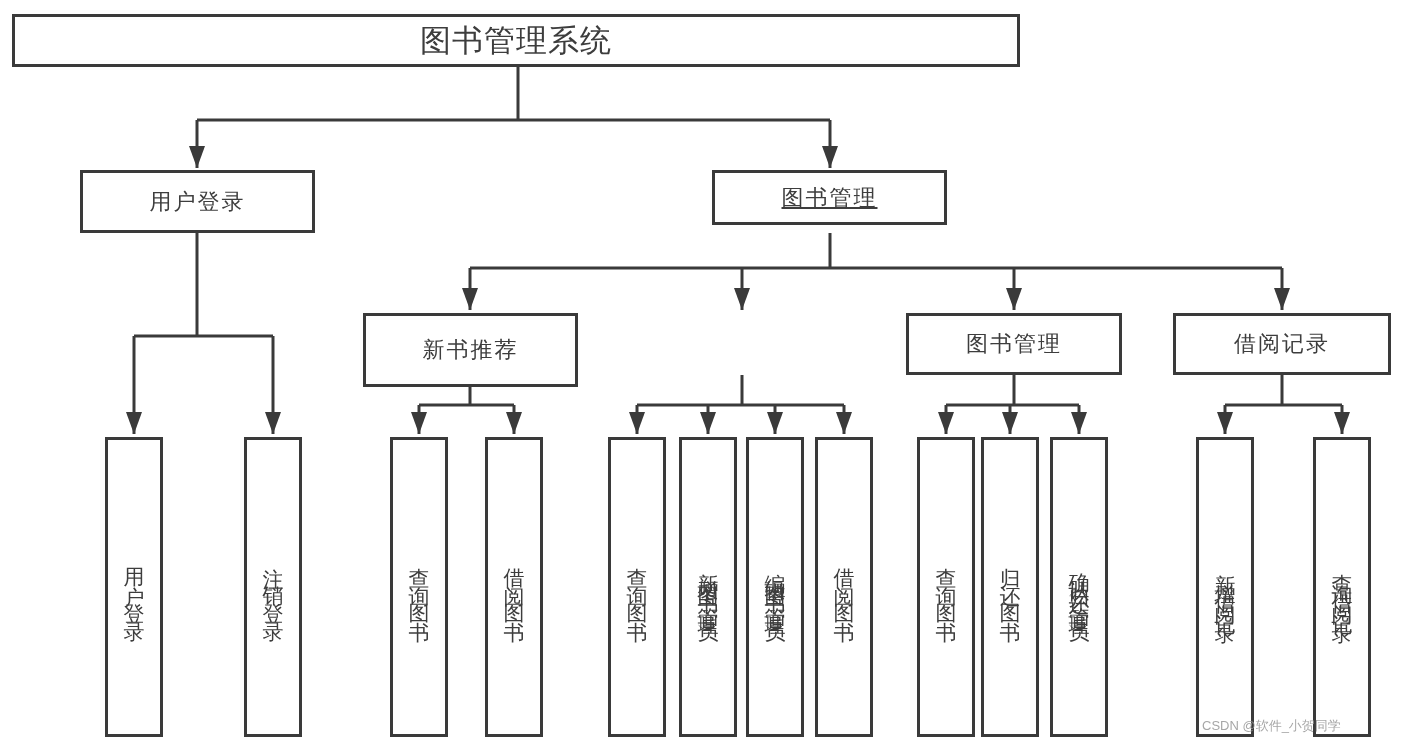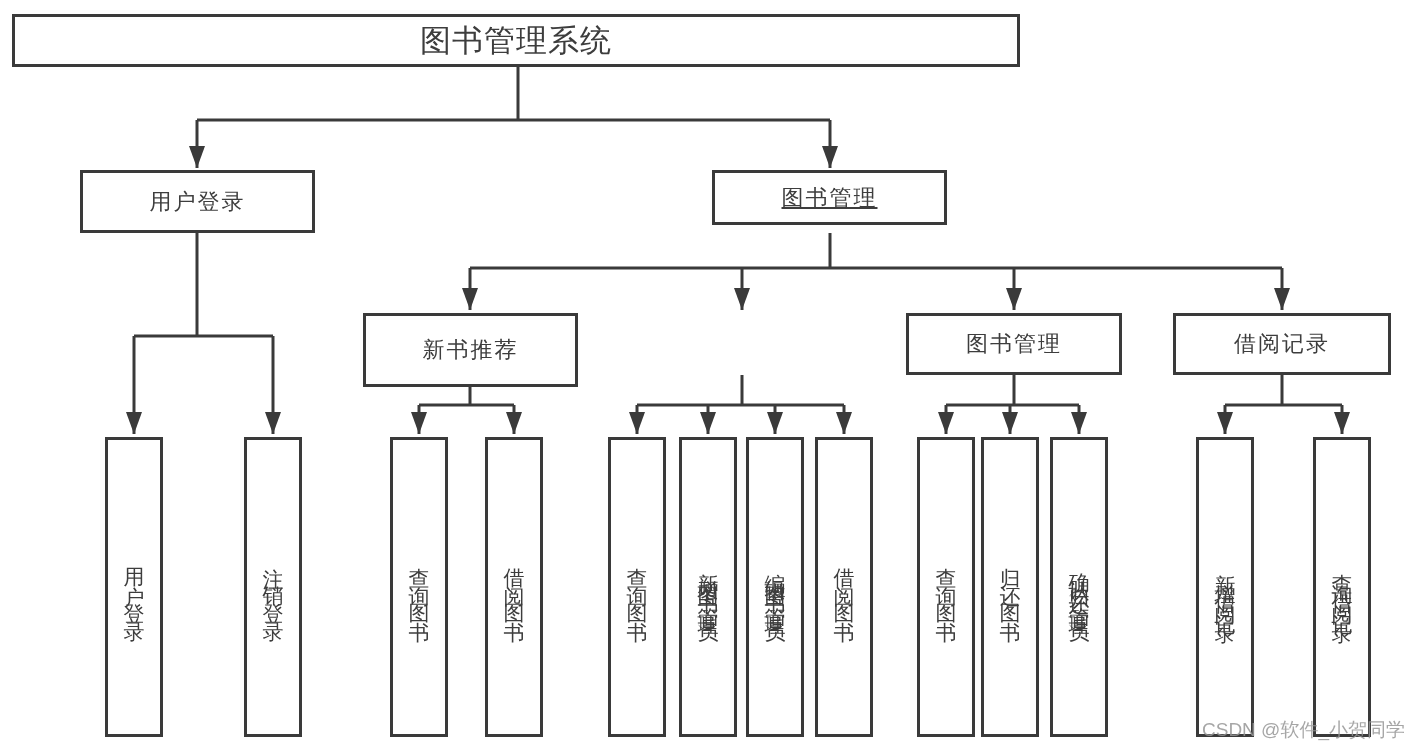--- a/index.html
+++ b/index.html
@@ -36,21 +36,21 @@
     white-space: nowrap;
   }
   .ls-wide  { letter-spacing: 18px; }
   .ls-mid   { letter-spacing: 10px; }
   .ls-tight { letter-spacing: 7px; }
   #watermark {
     position: absolute;
     left: 1202px;
     top: 717px;
     z-index: 10;
-    font-size: 19px;
+    font-size: 13px;
     color: rgba(150, 150, 150, 0.85);
     white-space: nowrap;
   }
 </style>
 </head>
 <body>
 
 <div id="stage">
 
   <svg id="wires" width="1405" height="747" viewBox="0 0 1405 747">

